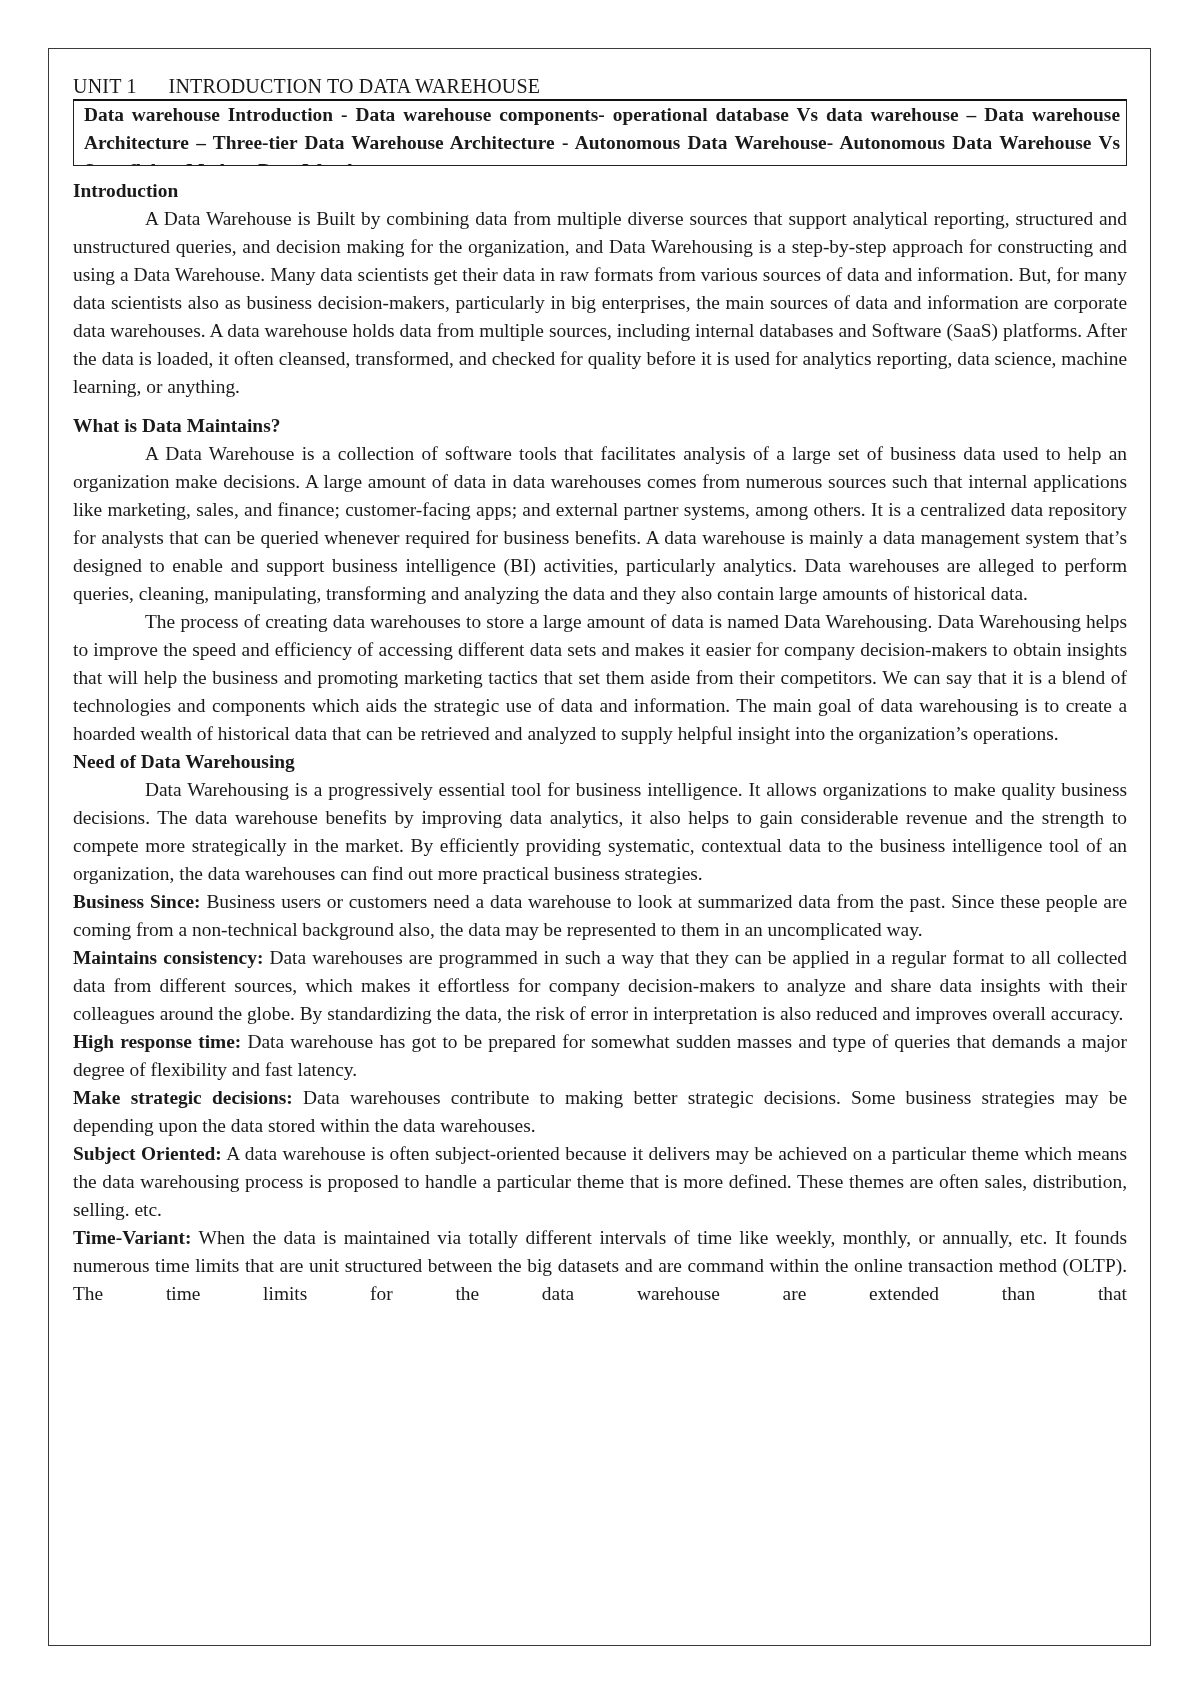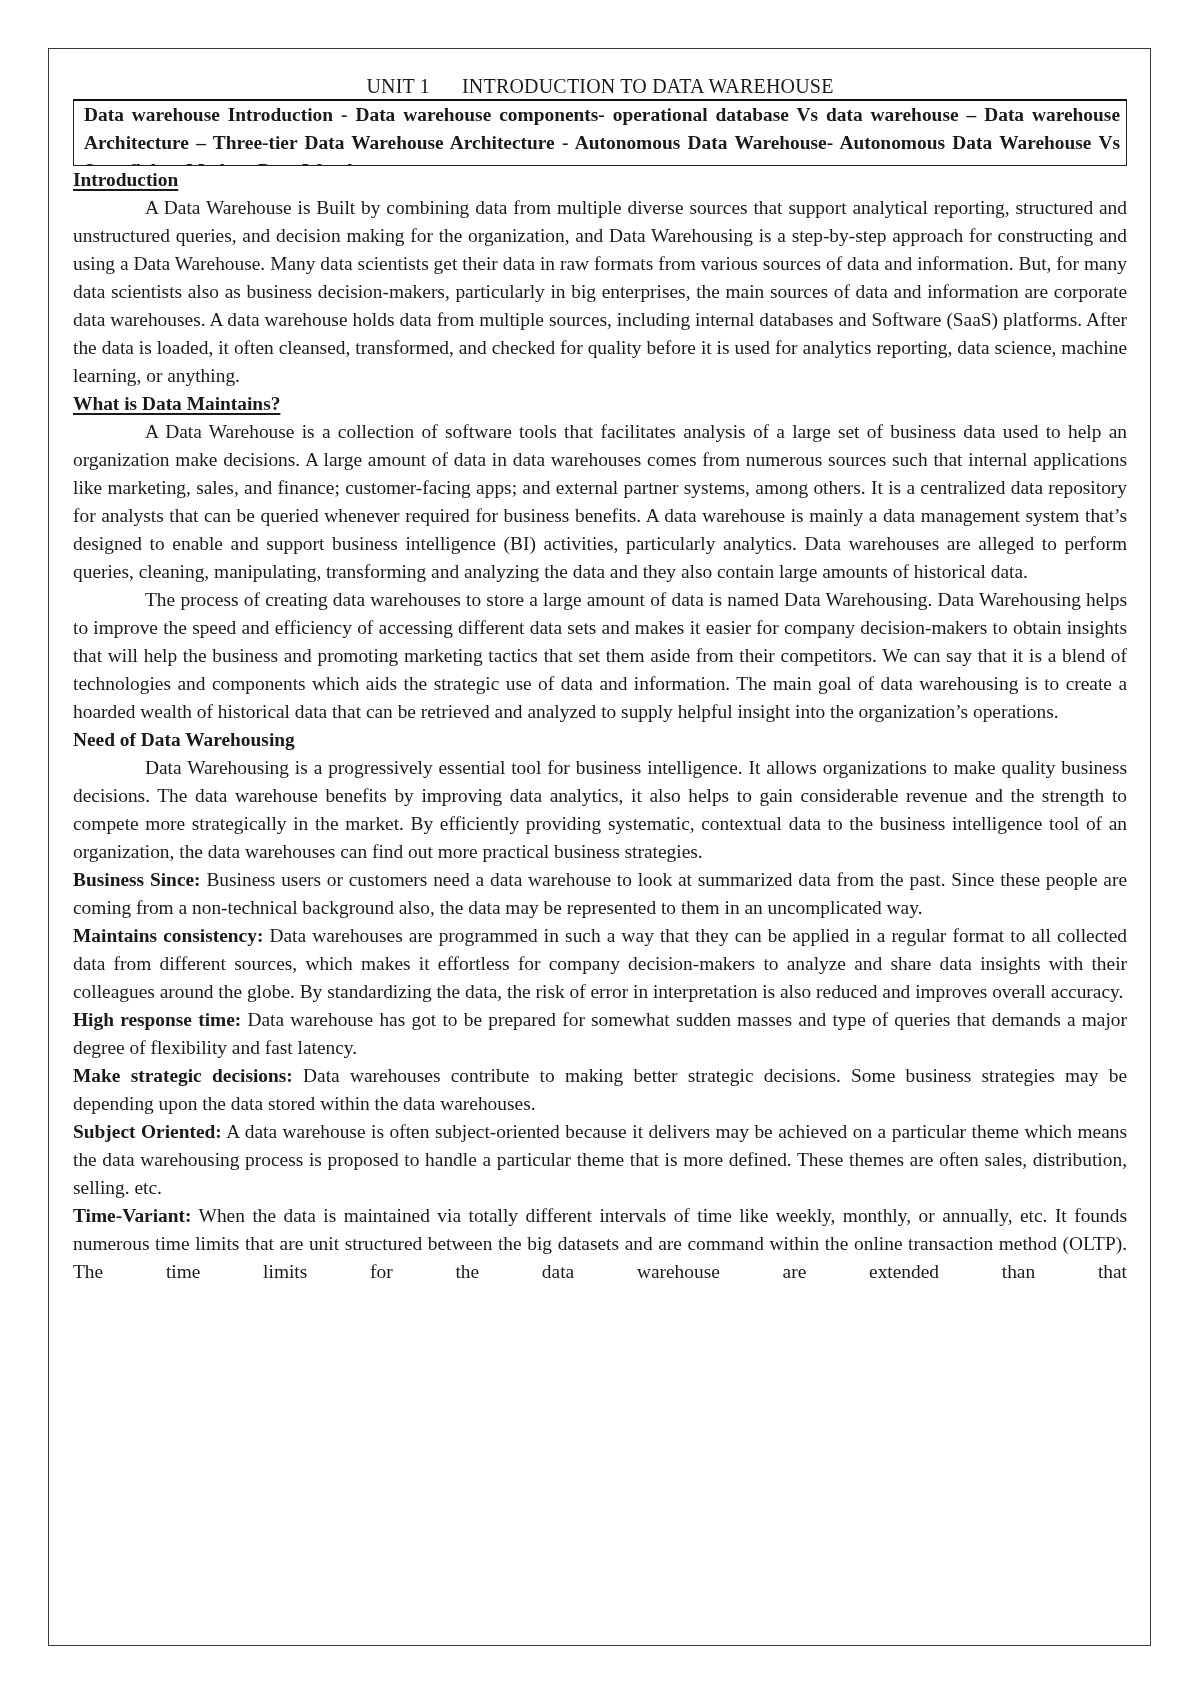--- a/index.html
+++ b/index.html
@@ -7,31 +7,31 @@
   .page-border {
     position: absolute; left: 48px; top: 48px; width: 1103px; height: 1598px;
     border: 1.5px solid #3a3a3a; box-sizing: border-box;
   }
   .content {
     position: absolute; left: 73px; top: 72px; width: 1054px;
     font-family: "Liberation Serif", "DejaVu Serif", serif;
     color: #1a1a1a; font-size: 19.4px; line-height: 28px;
   }
   .unit-title {
-    text-align: center; font-size: 20px; line-height: 28px; height: 27px;
+    text-align: left; font-size: 20px; line-height: 28px; height: 27px;
     letter-spacing: 0.2px;
   }
   .unit-title .gap { display: inline-block; width: 32px; }
   .topics-box {
     border: 1.5px solid #222; border-top: 2.5px solid #111;
     padding: 0 6px 0 10px; font-weight: bold; text-align: justify;
     text-align-last: left; line-height: 28px; font-size: 19.4px;
     height: 67px; box-sizing: border-box; overflow: hidden;
   }
-  .heading-ul { font-weight: bold; text-decoration: underline; text-decoration-thickness: 2px; text-underline-offset: 3px; }
+  .heading-ul { font-weight: bold; text-decoration-thickness: 2px; text-underline-offset: 3px; margin-top: 11px; }
   .heading { font-weight: bold; }
   p { margin: 0; text-align: justify; }
   p.indent { text-indent: 72px; }
   .lead { font-weight: bold; }
 </style>
 </head>
 <body>
 
 <div class="page-border"></div>
 

